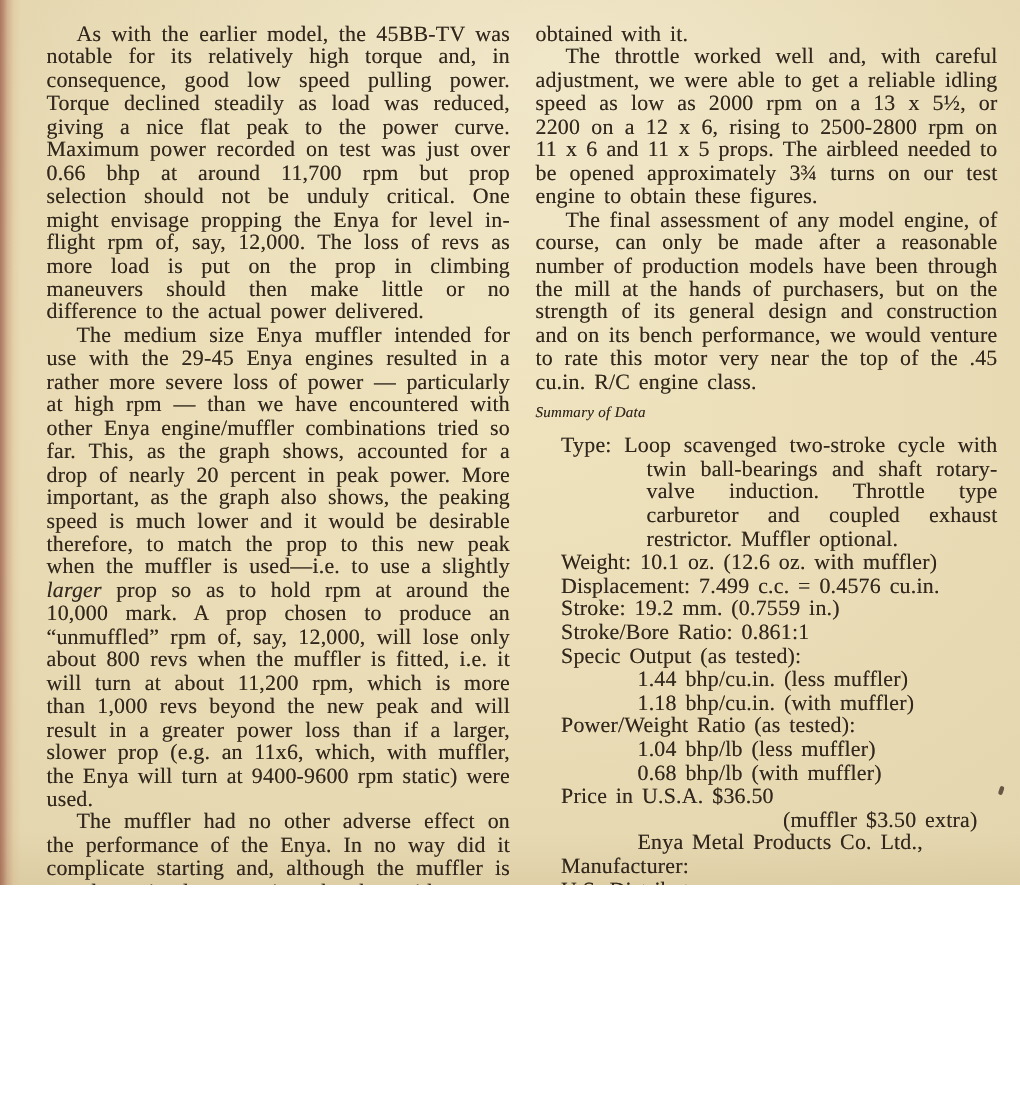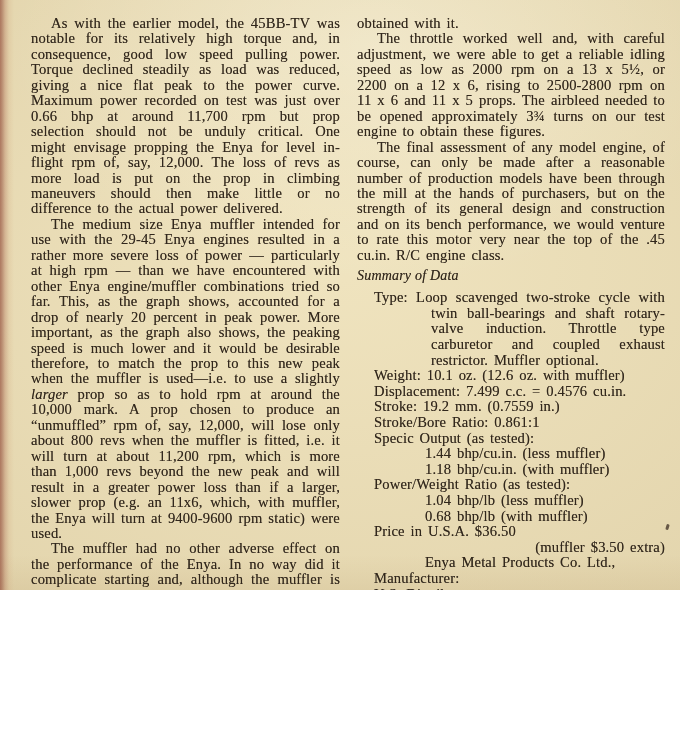--- a/index.html
+++ b/index.html
@@ -33,36 +33,36 @@
     text-align: justify;
     word-spacing: 2px;
     letter-spacing: 0.15px;
     text-shadow: 0 0 0.4px rgba(49,39,28,0.55);
   }
   p.body-par.indent { text-indent: 20px; }
   .italic-word { font-style: italic; }
   .summary-heading {
     margin: 5px 0 6px 0;
     font-style: italic;
-    font-size: 14px;
+    font-size: 10px;
     line-height: 16px;
     letter-spacing: 0.2px;
     text-shadow: 0 0 0.4px rgba(49,39,28,0.55);
   }
   .summary-list .entry {
     font-size: 14.6px;
     line-height: 15.6px;
     word-spacing: 2px;
     letter-spacing: 0.15px;
     text-shadow: 0 0 0.4px rgba(49,39,28,0.55);
     margin-left: 17px;
   }
   .summary-list .entry.hang { padding-left: 57px; text-indent: -57px; text-align: justify; }
   .summary-list .entry.in1  { padding-left: 51px; }
-  .summary-list .entry.in2  { padding-left: 148px; text-align: right; }
+  .summary-list .entry.in2  { padding-left: 148px; }
   .footer-line {
     position: absolute; left: 28px; top: 737px;
     font-family: "Liberation Sans", "DejaVu Sans", sans-serif;
     font-weight: bold;
     font-size: 14px;
     color: #221b11;
     letter-spacing: 1.3px;
     white-space: nowrap;
     margin-top: 37px;
   }

